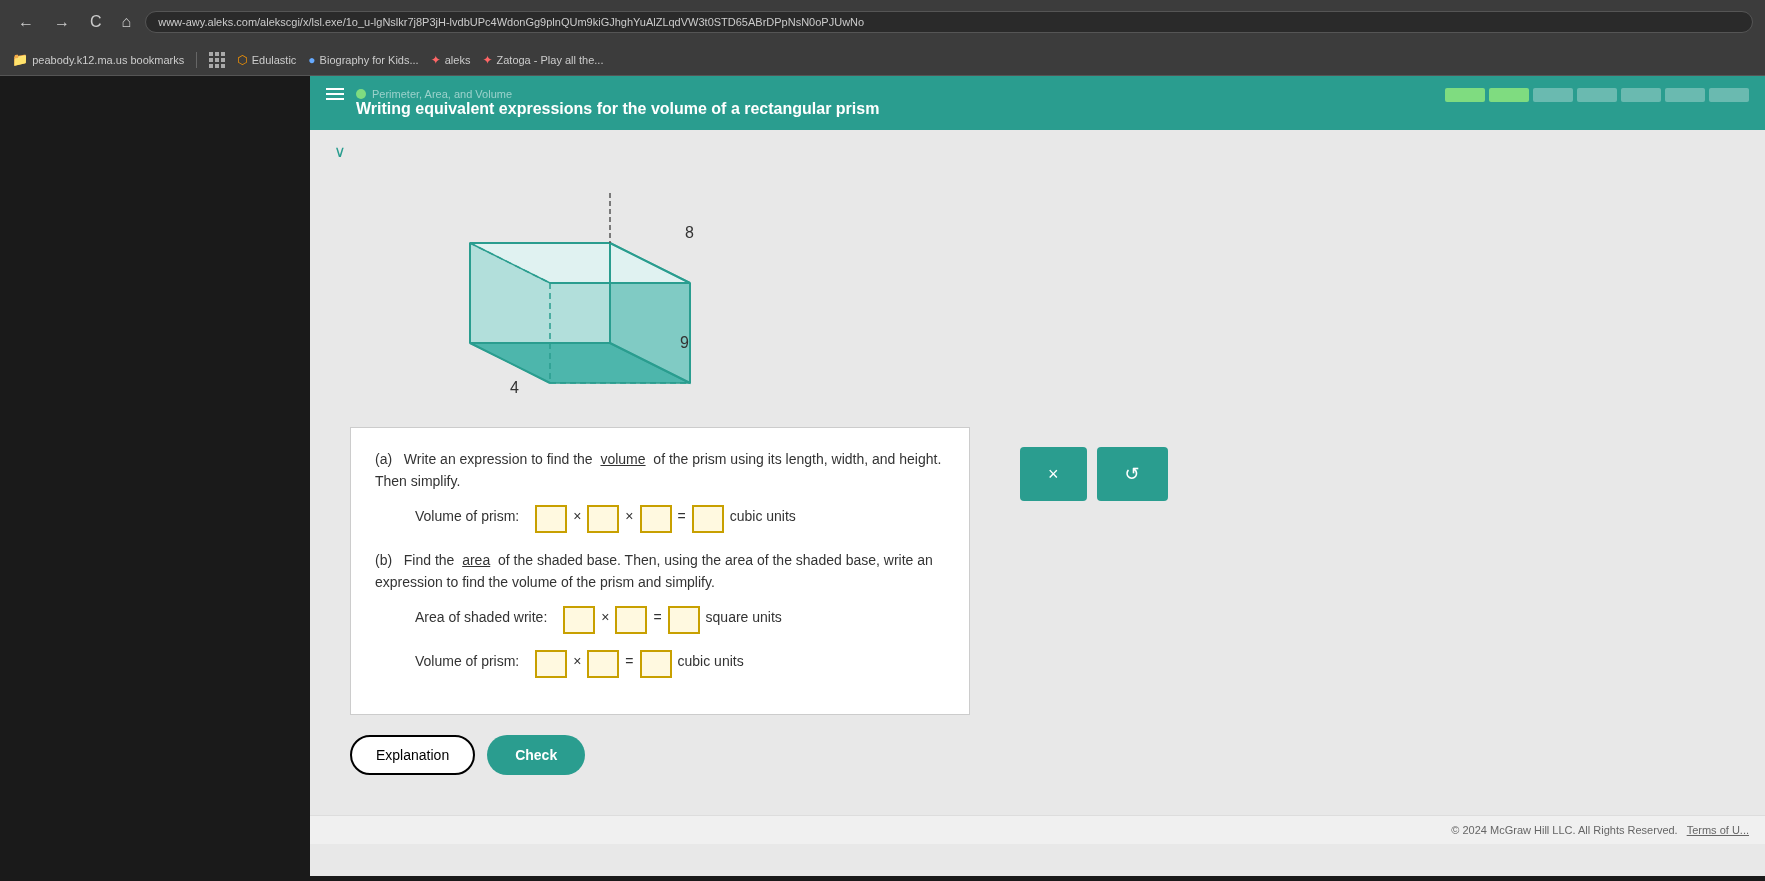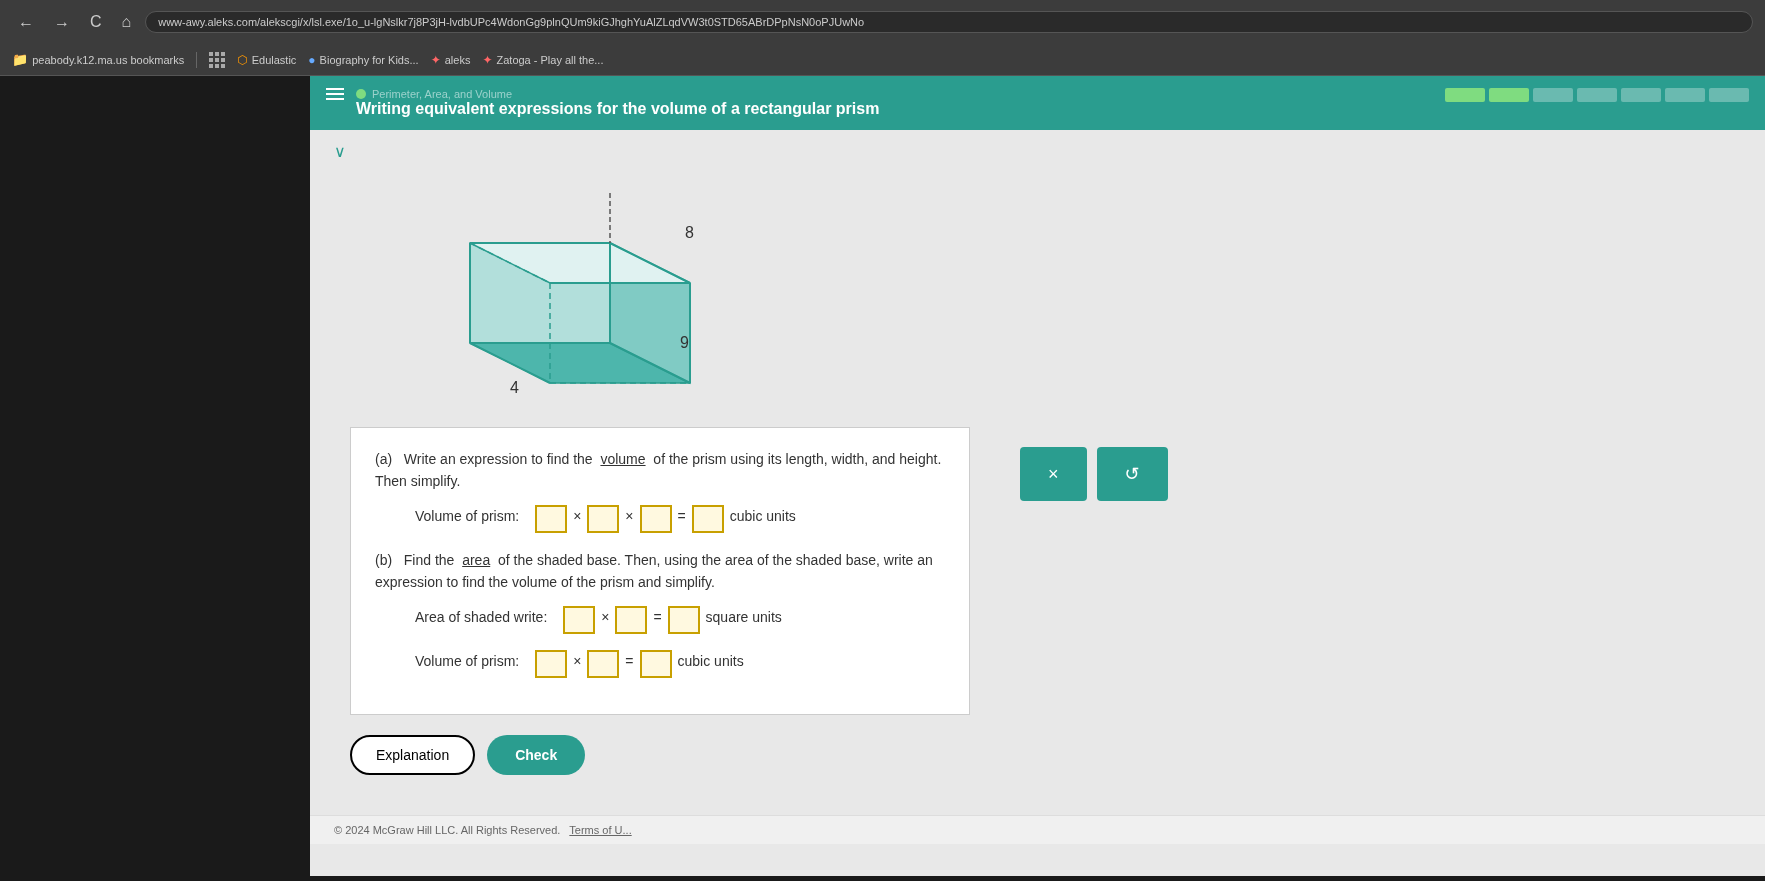--- a/index.html
+++ b/index.html
@@ -234,23 +234,24 @@
       font-size: 14px;
       cursor: pointer;
       border-radius: 20px;
       color: white;
       font-weight: bold;
     }
 
     
     .footer {
       background: #f0f0f0;
-      padding: 8px 24px;
+      padding: 8px 16px;
       font-size: 11px;
       color: #666;
+      text-align: right;
       border-top: 1px solid #ddd;
     }
 
     .left-panel {
       position: fixed;
       left: 0;
       top: 76px;
       width: 310px;
       height: 805px;
       background: #1a1a1a;

